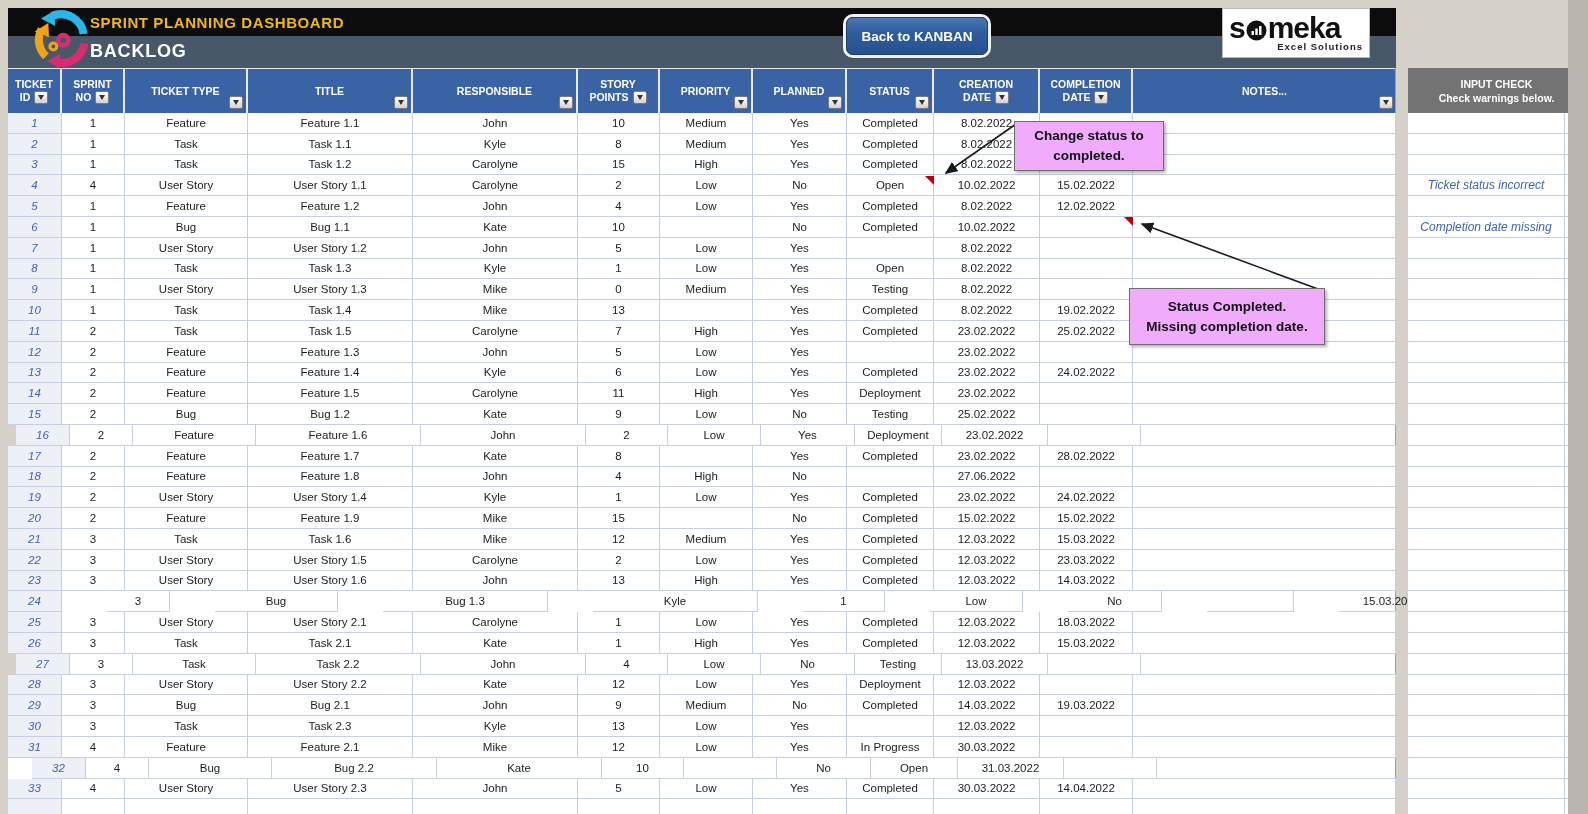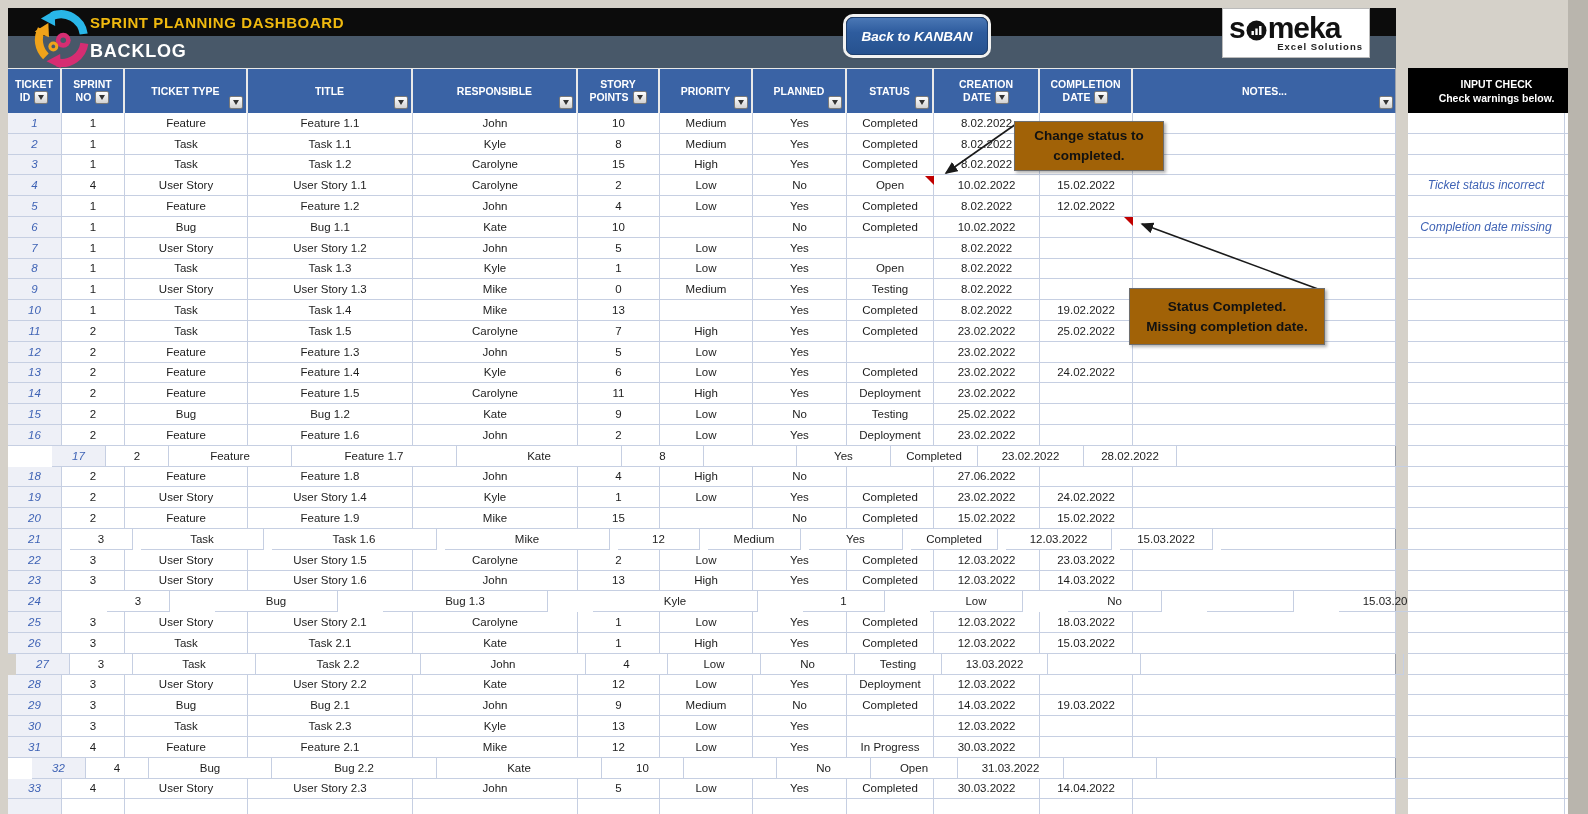--- a/index.html
+++ b/index.html
@@ -16,21 +16,21 @@
 
   .btn-menu { position:absolute; left:664px; top:2px; width:114px; height:50px;
     background:linear-gradient(180deg,#fbfbfb 0%,#e3e3e3 45%,#c7c7c7 100%);
     border:1px solid #8f8f8f; border-radius:9px; box-shadow:0 2px 3px rgba(0,0,0,.45), inset 0 1px 0 #fff;
     display:flex; align-items:center; justify-content:center; gap:4px; cursor:pointer; }
   .btn-menu-label { font-size:11px; font-weight:bold; font-style:italic; color:#111; width:48px; line-height:1.3; text-align:center; }
 
   .btn-kanban { position:absolute; left:838px; top:9px; width:142px; height:38px;
     background:linear-gradient(180deg,#4a77b5 0%,#2e5c9e 40%,#27528f 100%);
     border:1px solid #1d3f70; border-radius:7px; box-shadow:0 0 0 3px #f2f2f2, 0 2px 3px rgba(0,0,0,.5);
-    color:#fff; font-size:13.5px; font-weight:bold; display:flex; align-items:center; justify-content:center; cursor:pointer;font-style:italic; }
+    color:#fff; font-size:13.5px; font-weight:bold; display:flex; align-items:center; justify-content:center; cursor:pointer; }
 
   .someka { position:absolute; left:1214px; top:0px; width:148px; height:50px; background:#fff; border:1px solid #bbb; padding:1px 6px 2px 6px; display:flex; flex-direction:column; justify-content:center; }
   .someka-word { display:flex; align-items:center; color:#111; font-size:30px; font-weight:600; letter-spacing:-1px; line-height:30px; }
   .someka-word svg { margin:4px 1px 0 1px; }
   .someka-tag { font-size:9.5px; font-weight:bold; color:#222; text-align:right; letter-spacing:1px; margin-top:-2px; }
 
   
   .grid { position:absolute; left:8px; top:68px; width:1388px; z-index:1; border-right:1px solid #9aa0ac; }
   .hrow { display:grid; height:45px; background:#3a63a5; border-top:1px solid #e8e8e8; }
   .hcell { position:relative; border-right:2px solid #e9e9e9; color:#fff; font-size:10.5px; font-weight:bold;
@@ -42,30 +42,30 @@
     display:flex; align-items:center; justify-content:center; cursor:pointer; flex:none; }
   .fbtn::after { content:""; width:0; height:0; border-left:3.5px solid transparent; border-right:3.5px solid transparent; border-top:5px solid #333; }
   .fbtn.abs { position:absolute; right:3px; bottom:4px; }
 
   .row { display:grid; height:20.8px; background:#fff; }
   .cell { border-right:1px solid #c6cfe2; border-bottom:1px solid #c6cfe2; font-size:11.5px; color:#1c1c1c;
     display:flex; align-items:center; justify-content:center; overflow:hidden; white-space:nowrap; }
   .idcell { background:#eef0f7; color:#3f63b5; font-style:italic; }
 
   
-  .panel-header { position:absolute; left:1408px; top:68px; width:177px; height:45px; background:#000000; z-index:1;
+  .panel-header { position:absolute; left:1408px; top:68px; width:177px; height:45px; background:#737373; z-index:1;
     color:#fff; font-size:10.5px; font-weight:bold; display:flex; flex-direction:column; align-items:center; justify-content:center; line-height:14px; text-align:center; }
   .panel-rows { position:absolute; left:1408px; top:113px; width:177px; height:701px; overflow:hidden; z-index:1; }
   .prow { display:grid; grid-template-columns:157px 20px; height:20.8px; background:#fff; }
   .pcell { border-right:1px solid #c6cfe2; border-bottom:1px solid #c6cfe2; display:flex; align-items:center; justify-content:center;
     font-size:12px; font-style:italic; color:#3f63b5; overflow:hidden; white-space:nowrap; }
 
   
   .overlay { position:absolute; left:0; top:0; z-index:5; pointer-events:none; }
-  .callout { position:absolute; z-index:6; background:#a16207; border:1px solid #6e6e6e; box-shadow:2px 2px 3px rgba(0,0,0,.3);
+  .callout { position:absolute; z-index:6; background:#f0abfc; border:1px solid #6e6e6e; box-shadow:2px 2px 3px rgba(0,0,0,.3);
     display:flex; flex-direction:column; align-items:center; justify-content:center; font-size:13.5px; font-weight:bold; color:#111; line-height:1.45; text-align:center; }
   #callout1 { left:1014px; top:121px; width:150px; height:50px; }
   #callout2 { left:1129px; top:288px; width:196px; height:57px; }
 </style>
 </head>
 <body>
 
 <div class="stage">
 
   <div class="titlebar">
@@ -399,35 +399,35 @@
         <div class="cell">Bug 1.2</div>
         <div class="cell">Kate</div>
         <div class="cell">9</div>
         <div class="cell">Low</div>
         <div class="cell">No</div>
         <div class="cell">Testing</div>
         <div class="cell">25.02.2022</div>
         <div class="cell"></div>
         <div class="cell"></div>
       </div>
-      <div class="row" style="grid-template-columns: 54px 63px 123px 165px 165px 82px 93px 94px 87px 106px 93px 263px;">
+      <div class="row" style="grid-template-columns: 54px 63px 123px 165px 165px 82px 93px 94px 87px 106px 93px 263px; margin-left: 8px;">
         <div class="cell idcell">16</div>
         <div class="cell">2</div>
         <div class="cell">Feature</div>
         <div class="cell">Feature 1.6</div>
         <div class="cell">John</div>
         <div class="cell">2</div>
         <div class="cell">Low</div>
         <div class="cell">Yes</div>
         <div class="cell">Deployment</div>
         <div class="cell">23.02.2022</div>
         <div class="cell"></div>
         <div class="cell"></div>
       </div>
-      <div class="row" style="grid-template-columns: 54px 63px 123px 165px 165px 82px 93px 94px 87px 106px 93px 263px; padding-left: 44px;">
+      <div class="row" style="grid-template-columns: 54px 63px 123px 165px 165px 82px 93px 94px 87px 106px 93px 263px;">
         <div class="cell idcell">17</div>
         <div class="cell">2</div>
         <div class="cell">Feature</div>
         <div class="cell">Feature 1.7</div>
         <div class="cell">Kate</div>
         <div class="cell">8</div>
         <div class="cell"></div>
         <div class="cell">Yes</div>
         <div class="cell">Completed</div>
         <div class="cell">23.02.2022</div>
@@ -469,21 +469,21 @@
         <div class="cell">Feature 1.9</div>
         <div class="cell">Mike</div>
         <div class="cell">15</div>
         <div class="cell"></div>
         <div class="cell">No</div>
         <div class="cell">Completed</div>
         <div class="cell">15.02.2022</div>
         <div class="cell">15.02.2022</div>
         <div class="cell"></div>
       </div>
-      <div class="row" style="grid-template-columns: 54px 63px 123px 165px 165px 82px 93px 94px 87px 106px 93px 263px; gap: 8px;">
+      <div class="row" style="grid-template-columns: 54px 63px 123px 165px 165px 82px 93px 94px 87px 106px 93px 263px;">
         <div class="cell idcell">21</div>
         <div class="cell">3</div>
         <div class="cell">Task</div>
         <div class="cell">Task 1.6</div>
         <div class="cell">Mike</div>
         <div class="cell">12</div>
         <div class="cell">Medium</div>
         <div class="cell">Yes</div>
         <div class="cell">Completed</div>
         <div class="cell">12.03.2022</div>

